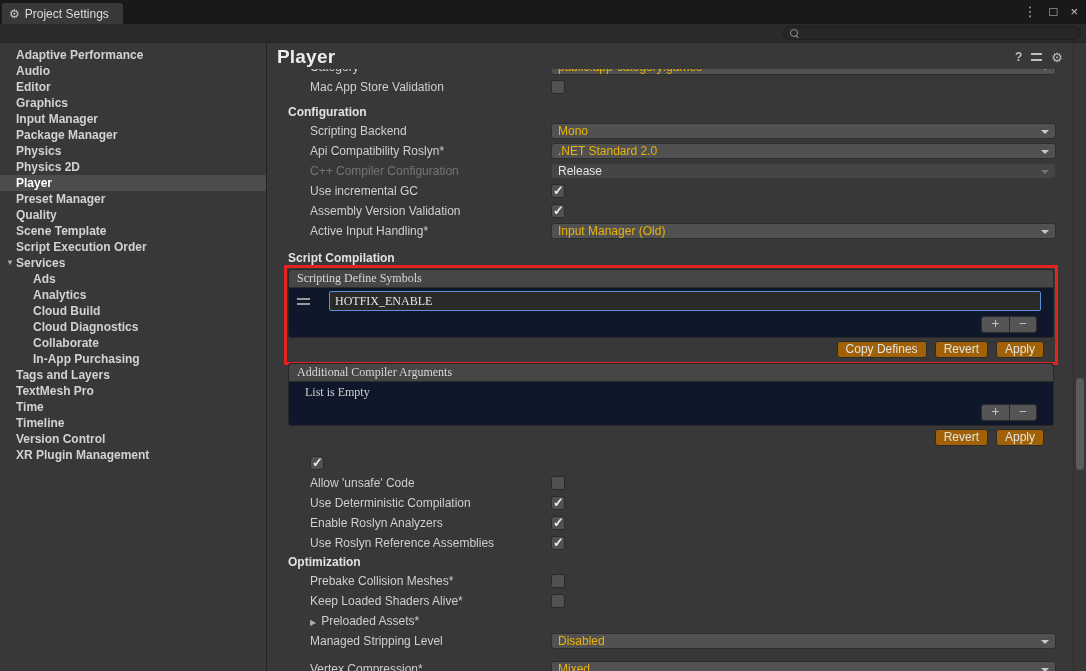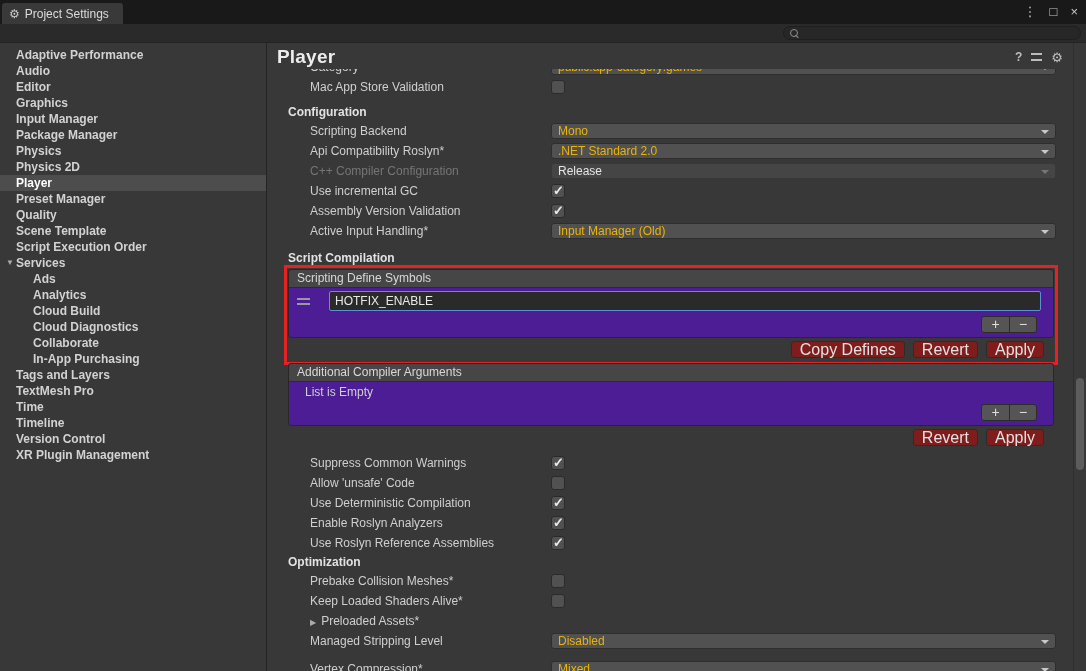--- a/index.html
+++ b/index.html
@@ -58,34 +58,34 @@
   .dd-caret { position:absolute; right:6px; top:6px; width:0; height:0; border-left:4px solid transparent; border-right:4px solid transparent; border-top:4px solid #c9c9c9; }
   .dropdown.disabled { background:#454545; border-color:#383838; color:#e5e5e5; }
   .dropdown.disabled .dd-caret { border-top-color:#757575; }
 
   .checkbox { width:14px; height:14px; flex:none; background:#515151; border:1px solid #2b2b2b; border-radius:3px; position:relative; }
   .checkbox.checked::after { content:"✓"; position:absolute; left:1px; top:-2px; font-size:13px; font-weight:bold; color:#eaeaea; }
 
   
   .section-group { margin:2px 19px 0 21px; position:relative; }
   .section-group.red-outline { outline:3px solid #e32222; outline-offset:1px; }
-  .listbox { border:1px solid #272727; border-radius:3px; background:#4c1d95; }
+  .listbox { border:1px solid #272727; border-radius:3px; background:#0f172a;font-family:Liberation Serif, serif; }
   .listbox-header { height:18px; line-height:17px; padding-left:8px; background:#464646; border-bottom:1px solid #2c2c2c; border-radius:3px 3px 0 0; color:#d8d8d8; }
   .listbox-body { padding:3px 12px 3px 6px; }
   .define-row { display:flex; align-items:center; gap:19px; }
   .drag-handle { width:13px; height:7px; border-top:2px solid #9a9a9a; border-bottom:2px solid #9a9a9a; margin-left:2px; flex:none; }
   .textfield { flex:1; height:20px; background:#2a2a2a; border:1px solid #5d90d5; border-radius:2px; color:#e8e8e8; padding:0 5px; font:inherit; outline:none; min-width:0; }
   .empty-row { height:20px; line-height:20px; padding-left:16px; color:#cfcfcf; }
   .listbox-footer { display:flex; justify-content:flex-end; padding:2px 16px 4px 0; }
   .pm-box { display:flex; background:#555555; border:1px solid #2c2c2c; border-radius:3px; height:17px; overflow:hidden; }
   .pm-btn { width:27px; text-align:center; line-height:14px; color:#e0e0e0; font-size:14px; }
   .pm-btn + .pm-btn { border-left:1px solid #2c2c2c; }
 
   .btn-row { display:flex; justify-content:flex-end; align-items:center; gap:8px; padding:3px 10px 3px 0; height:23px; }
-  .u-btn { height:17px; line-height:15px; padding:0 8px; background:#7f1d1d; border:1px solid #2c2c2c; border-radius:3px; color:#e2e2e2; font-size:16px; white-space:nowrap; }
+  .u-btn { height:17px; line-height:15px; padding:0 8px; background:#a16207; border:1px solid #2c2c2c; border-radius:3px; color:#e2e2e2; font-size:12px; white-space:nowrap; }
 
   .foldout-row .tri2 { font-size:8px; color:#ababab; margin-right:5px; }
 
   
   .scrollbar { width:13px; flex:none; background:#383838; border-left:1px solid #2e2e2e; position:relative; }
   .scroll-thumb { position:absolute; left:2px; width:8px; top:335px; height:92px; background:#5c5c5c; border-radius:5px; }
 </style>
 </head>
 <body>
 
@@ -259,21 +259,20 @@
               </div>
             </div>
           </div>
           <div class="btn-row">
             <button class="u-btn">Revert</button>
             <button class="u-btn">Apply</button>
           </div>
         </div>
 
         <div class="prop-row mt4">
-          <span class="prop-label">Suppress Common Warnings</span>
           <span class="checkbox checked"></span>
         </div>
         <div class="prop-row">
           <span class="prop-label">Allow 'unsafe' Code</span>
           <span class="checkbox"></span>
         </div>
         <div class="prop-row">
           <span class="prop-label">Use Deterministic Compilation</span>
           <span class="checkbox checked"></span>
         </div>

